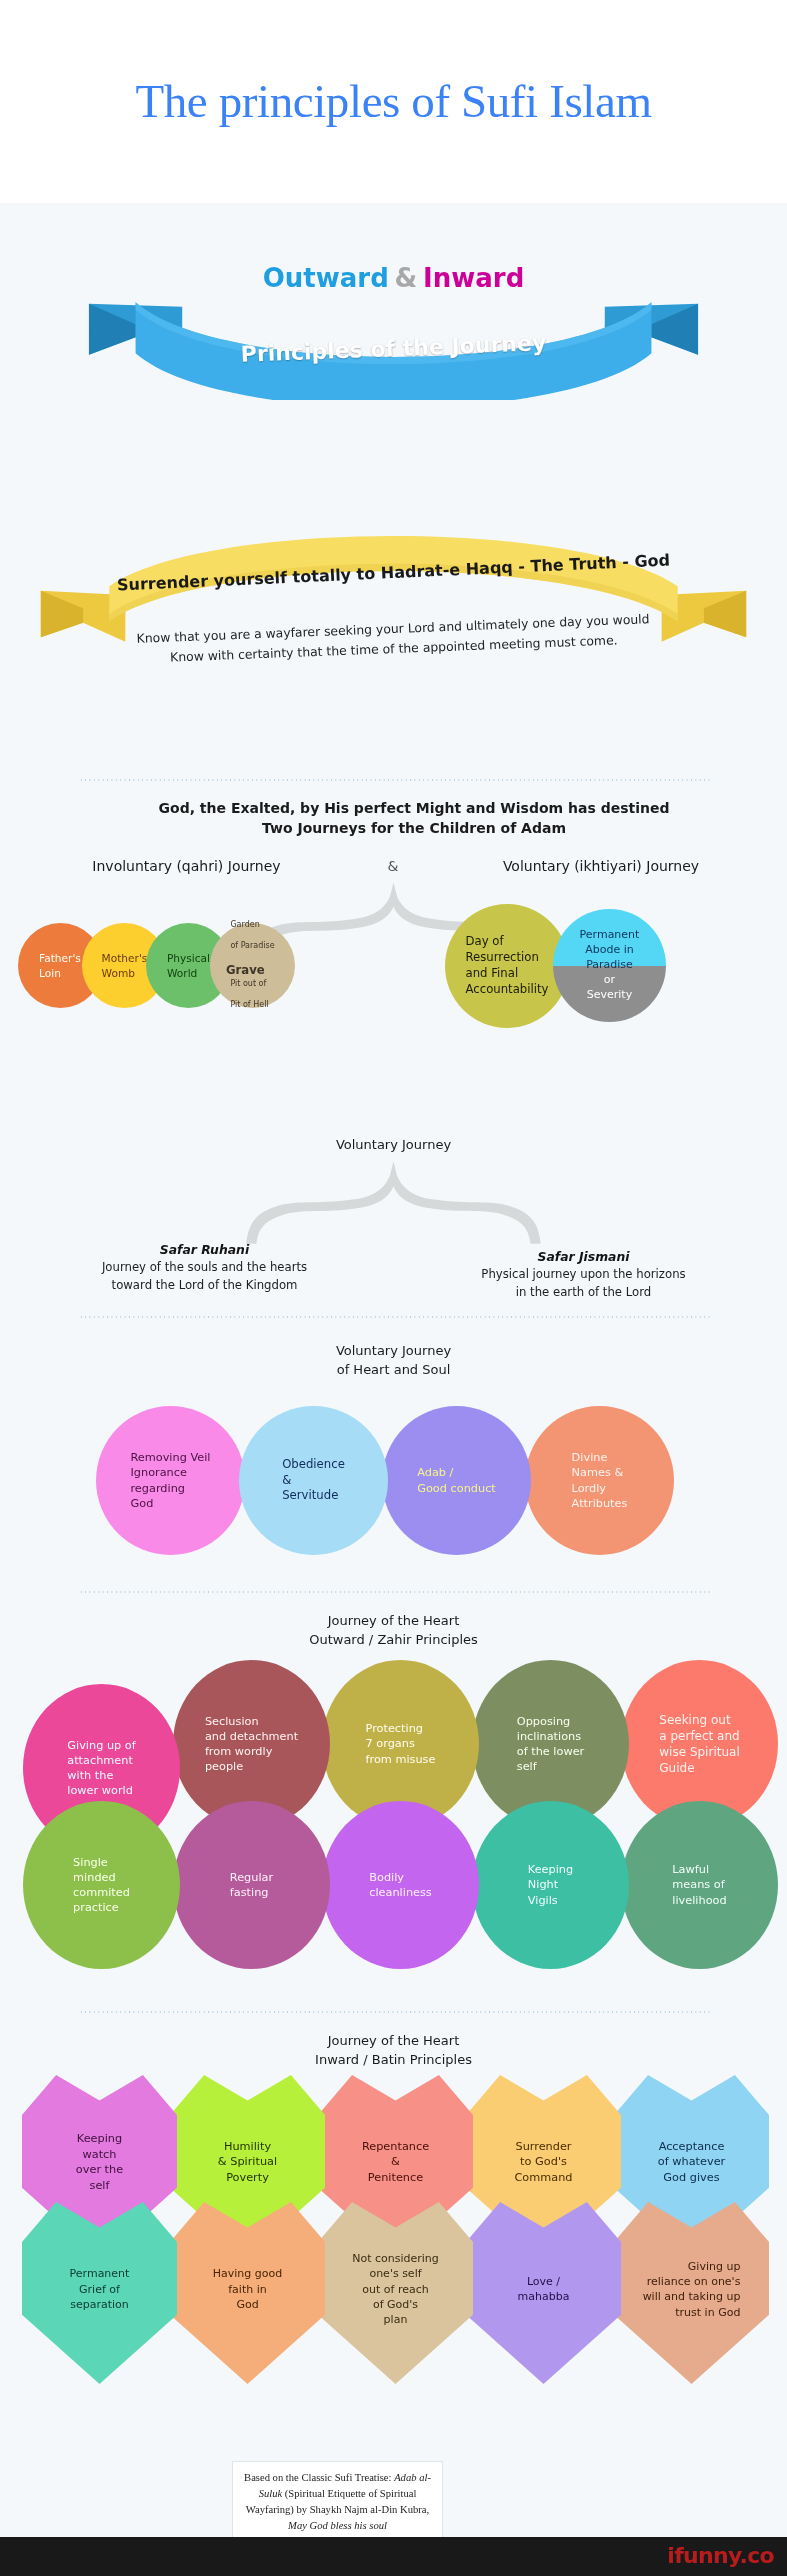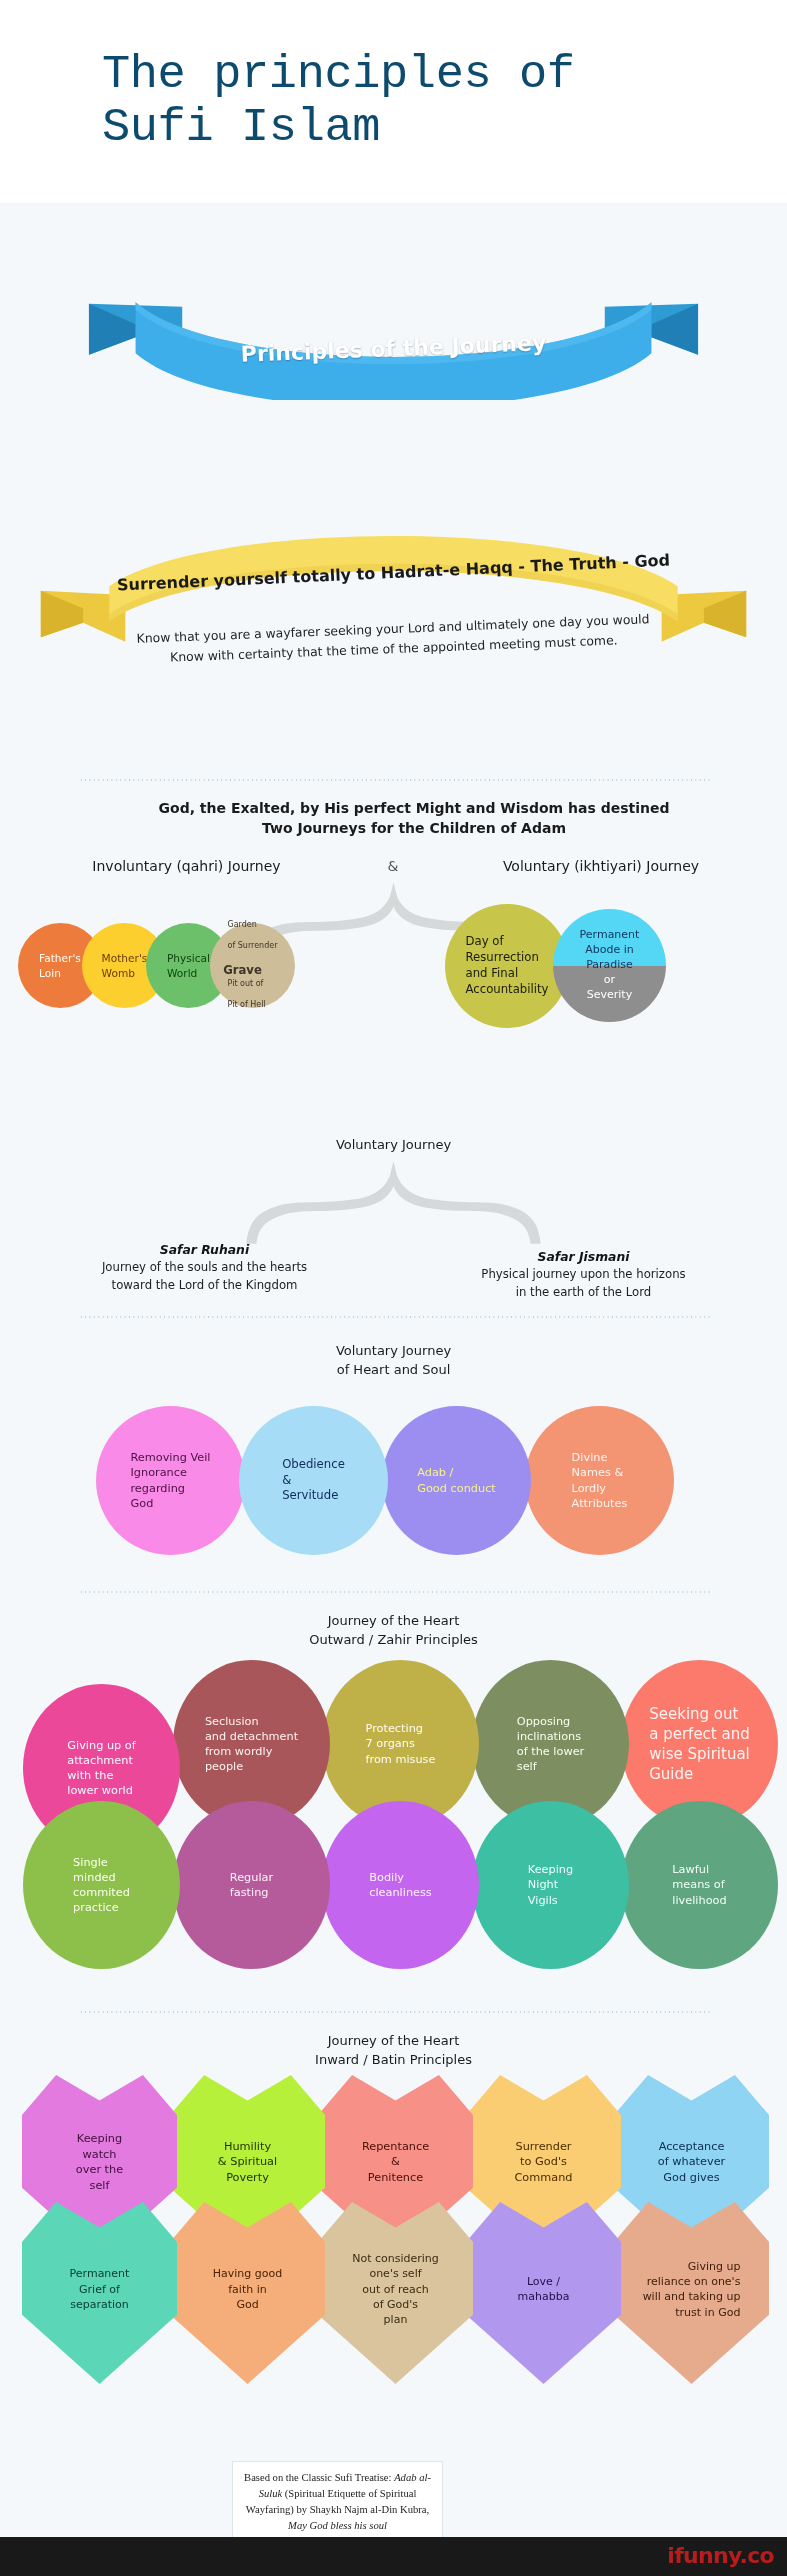--- a/index.html
+++ b/index.html
@@ -17,22 +17,22 @@
     background: #ffffff;
   }
 
   
   #title-band {
     position: absolute; left: 0; top: 0; width: 787px; height: 203px;
     background: #ffffff;
     display: flex; align-items: center; justify-content: center;
   }
   #page-title {
-    font-family: Liberation Mono, monospace;
-    font-size: 47px; font-weight: 400; color: #0c4a6e;
+    font-family: Liberation Serif, serif;
+    font-size: 47px; font-weight: 400; color: #3b82f6;
     line-height: 1.12; text-align: left; letter-spacing: -0.4px;
     max-width: 583px;
   }
 
   
   #info-body {
     position: absolute; left: 0; top: 203px; width: 787px; height: 2335px;
     background: #f4f8fb;
   }
   #footer-bar {
@@ -160,20 +160,23 @@
         <path d="M122 78 L122 148 L186 124 L250 152 L250 82 Z" fill="#2f9bd4"></path>
         <path d="M122 78 L186 106 L186 124 L122 148 Z" fill="#2080b5"></path>
 
         <path d="M958 78 L958 148 L894 124 L830 152 L830 82 Z" fill="#2f9bd4"></path>
         <path d="M958 78 L894 106 L894 124 L958 148 Z" fill="#2080b5"></path>
 
         <path d="M186 76 C 300 176, 780 176, 894 76 L 894 146 C 780 246, 300 246, 186 146 Z" fill="#3daeea"></path>
 
         <path d="M186 76 C 300 176, 780 176, 894 76 L894 86 C780 186, 300 186, 186 86 Z" fill="#52bbf0" opacity="0.75"></path>
       </svg>
+      <div class="ribbon-line-1">
+        <span class="out">Outward</span><span class="amp">&amp;</span><span class="inw">Inward</span>
+      </div>
       <div class="ribbon-line-2">Principles of the Journey</div>
     </div>
 
     <div id="ribbon-yellow-wrap">
       <svg width="787" height="139" viewBox="0 0 1080 190">
 
         <path d="M56 76 L56 140 L114 120 L172 146 L172 82 Z" fill="#ecc93f"></path>
         <path d="M56 76 L114 100 L114 120 L56 140 Z" fill="#d9b32c"></path>
 
         <path d="M1024 76 L1024 140 L966 120 L908 146 L908 82 Z" fill="#ecc93f"></path>
@@ -213,21 +216,21 @@
     </div>
     <div class="circ" style="left:82px; top:720px; width:85px; height:85px; background:#fccf2e; color:#6a3c11; font-size:10.6px;">
       <span>Mother's<br>Womb</span>
     </div>
     <div class="circ" style="left:146px; top:720px; width:85px; height:85px; background:#6dc06a; color:#10430f; font-size:10.6px;">
       <span>Physical<br>World</span>
     </div>
     <div class="circ" style="left:210px; top:720px; width:85px; height:85px; background:#cdbd99; color:#40352a; font-size:8px;">
       <span>
         <span>Garden</span><br>
-        <span>of Surrender</span><br>
+        <span>of Paradise</span><br>
         <b style="font-size:11.7px;">Grave</b><br>
         <span>Pit out of</span><br>
         <span>Pit of Hell</span>
       </span>
     </div>
 
     <div class="circ" style="left:445px; top:701px; width:124px; height:124px; background:#c7c64a; color:#1c1c0d; font-size:11.7px;">
       <span>Day of<br>Resurrection<br>and Final<br>Accountability</span>
     </div>
     <div class="split-circ" style="left:553px; top:706px; width:113px; height:113px;">
@@ -297,21 +300,21 @@
         </div>
         <div class="circ" style="left: 173px; top: 1457px; width: 157px; height: 168px; background: rgb(169, 86, 90); color: rgb(253, 243, 243); font-size: 11.3px; z-index: 9;">
           <span>Seclusion<br>and detachment<br>from wordly<br>people</span>
         </div>
         <div class="circ" style="left: 322px; top: 1457px; width: 157px; height: 168px; background: rgb(192, 176, 72); color: rgb(255, 253, 240); font-size: 11.3px; z-index: 8;">
           <span>Protecting<br>7 organs<br>from misuse</span>
         </div>
         <div class="circ" style="left: 472px; top: 1457px; width: 157px; height: 168px; background: rgb(125, 143, 96); color: rgb(248, 255, 240); font-size: 11.3px; z-index: 7;">
           <span>Opposing<br>inclinations<br>of the lower<br>self</span>
         </div>
-        <div class="circ" style="left: 621px; top: 1457px; width: 157px; height: 168px; background: rgb(251, 122, 108); color: rgb(255, 243, 241); font-size: 15px; z-index: 6;">
+        <div class="circ" style="left: 621px; top: 1457px; width: 157px; height: 168px; background: rgb(251, 122, 108); color: rgb(255, 243, 241); font-size: 12px; z-index: 6;">
           <span>Seeking out<br>a perfect and<br>wise Spiritual<br>Guide</span>
         </div>
       </div>
     <div id="zahir-row2">
         <div class="circ" style="left: 23px; top: 1598px; width: 157px; height: 168px; background: rgb(140, 192, 75); color: rgb(251, 255, 238); font-size: 11.3px; z-index: 10;">
           <span>Single<br>minded<br>commited<br>practice</span>
         </div>
         <div class="circ" style="left: 173px; top: 1598px; width: 157px; height: 168px; background: rgb(181, 91, 155); color: rgb(255, 242, 250); font-size: 11.3px; z-index: 9;">
           <span>Regular<br>fasting</span>
         </div>

